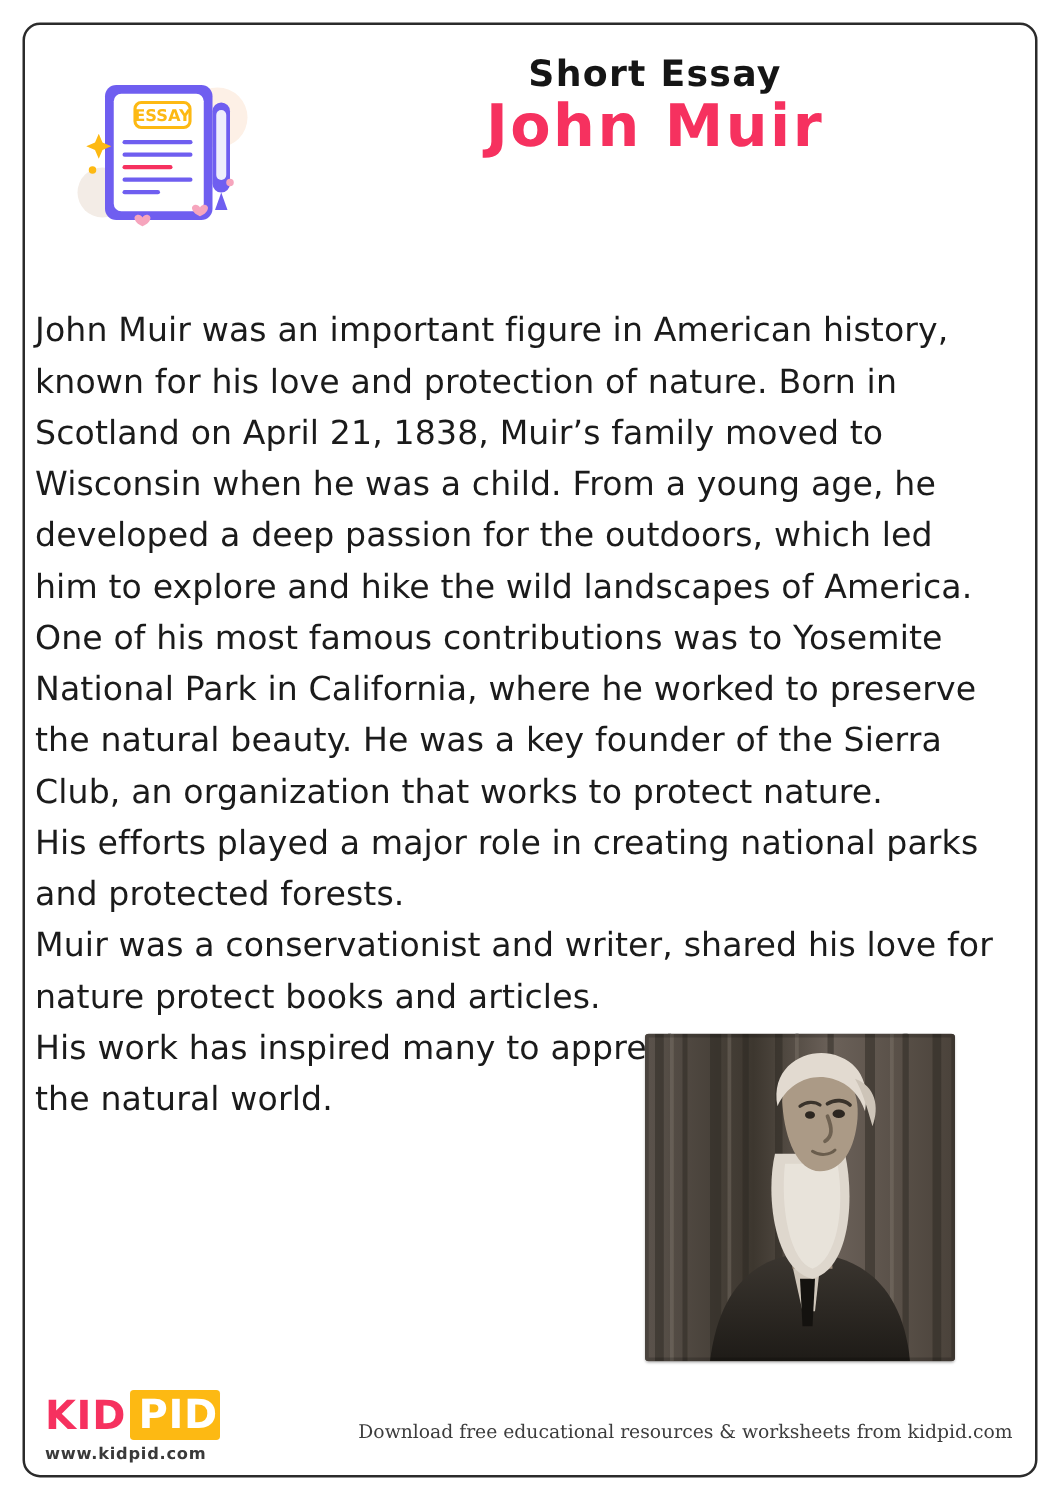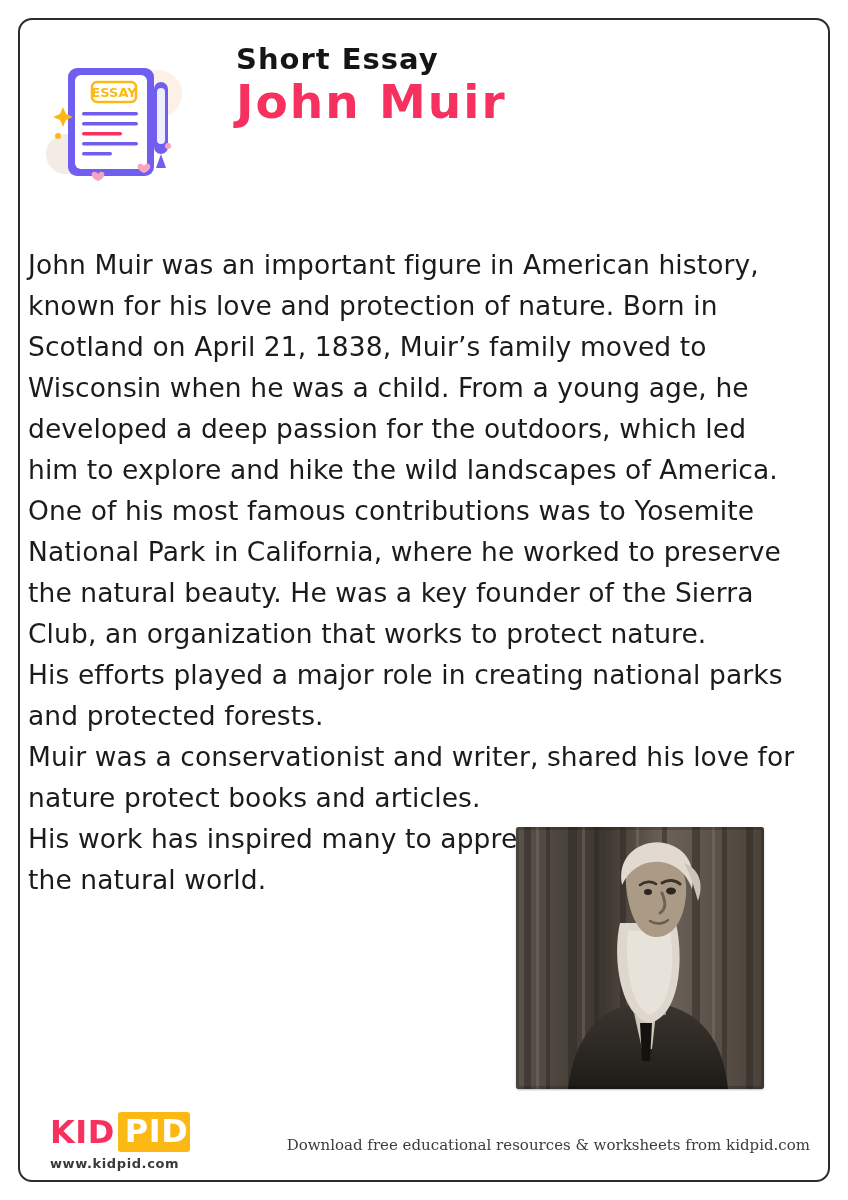--- a/index.html
+++ b/index.html
@@ -24,28 +24,28 @@
   }
 
   
   .header {
     position: absolute;
     left: 36px; top: 34px;
     width: 776px; height: 152px;
   }
   .essay-icon {
     position: absolute;
-    left: 0px; top: 8px;
+    left: 16px; top: 8px;
     width: 150px; height: 150px;
   }
   .title-block {
     position: absolute;
     left: 200px; top: 10px;
     width: 576px;
-    text-align: left;
+    text-align: center;
   }
   .subtitle {
     font-family: "DejaVu Sans", sans-serif;
     font-size: 29px;
     font-weight: 700;
     letter-spacing: 1px;
     color: #151515;
     line-height: 1.1;
   }
   .main-title {
@@ -86,21 +86,21 @@
   .portrait svg { display: block; width: 100%; height: 100%; }
 
   
   .footer {
     position: absolute;
     left: 0; bottom: 0;
     width: 848px; height: 110px;
   }
   .logo {
     position: absolute;
-    left: 50px; top: 22px;
+    left: 36px; top: 22px;
     width: 190px;
   }
   .logo-row {
     display: flex;
     align-items: center;
   }
   .logo-kid {
     font-family: "DejaVu Sans", sans-serif;
     font-size: 32px;
     font-weight: 700;

